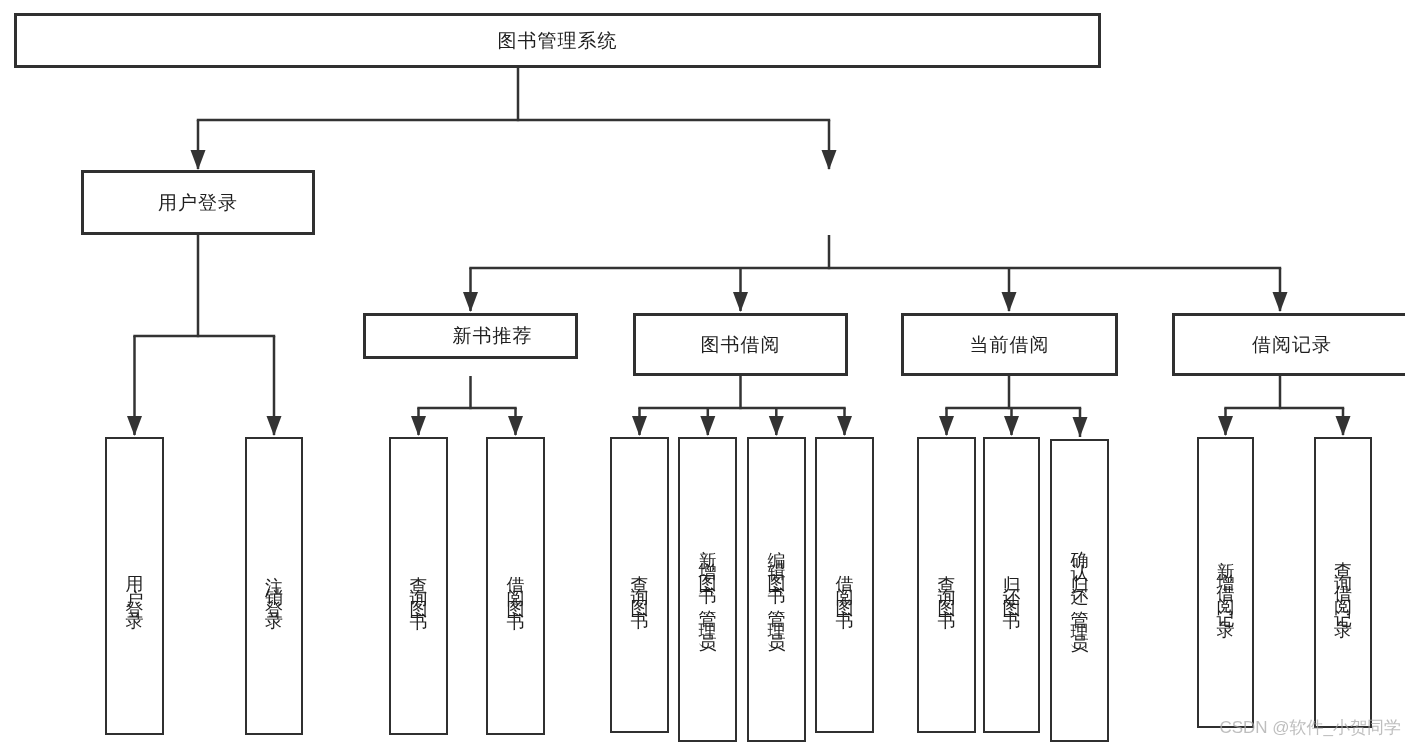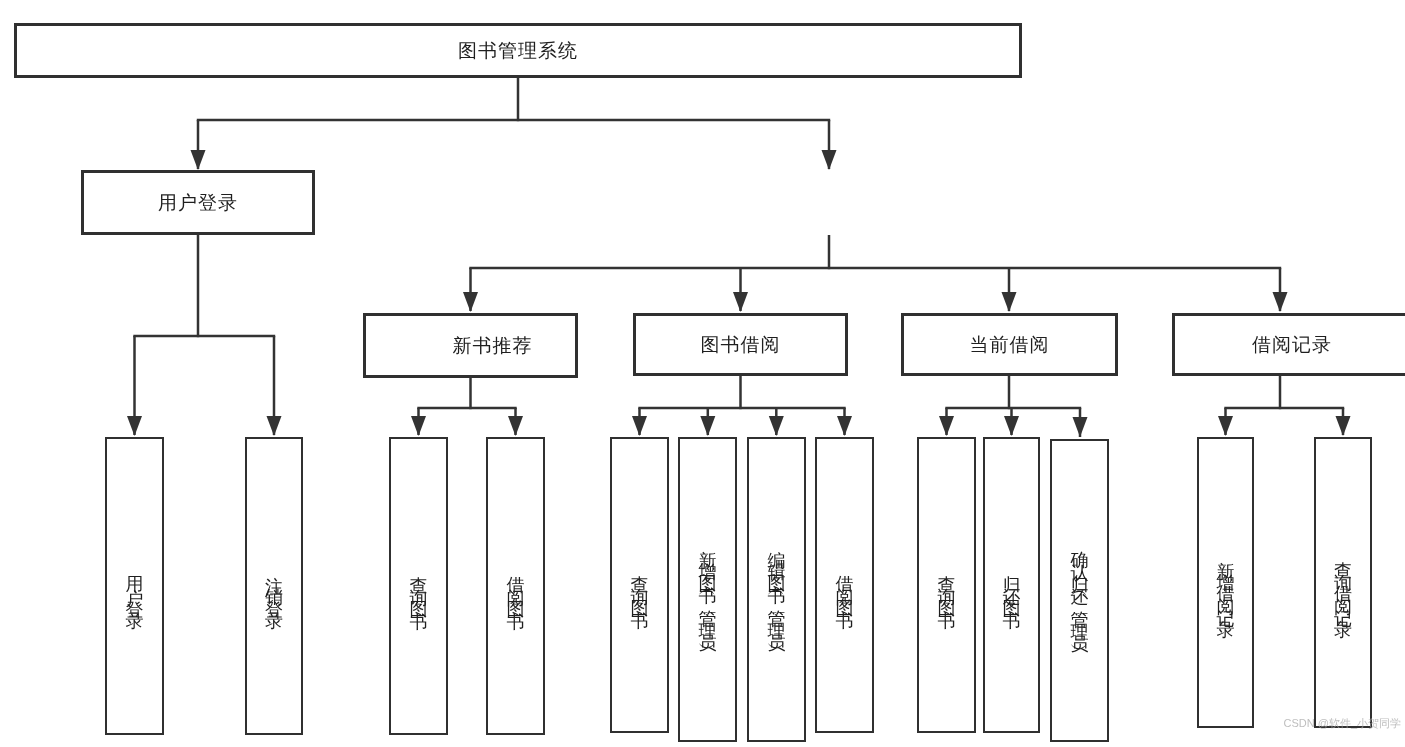--- a/index.html
+++ b/index.html
@@ -52,21 +52,21 @@
     text-orientation: mixed;
     font-size: 18px;
     letter-spacing: 12px;
     line-height: 1;
   }
   .watermark {
     position: absolute;
     top: 716px;
     right: 4px;
     z-index: 3;
-    font-size: 11px;
+    font-size: 17px;
     color: rgba(168, 168, 168, 0.75);
     white-space: nowrap;
     margin-left: 16px;
   }
 </style>
 </head>
 <body>
 
 <div id="canvas">
 
@@ -139,29 +139,29 @@
     <g>
       <line x1="1280" y1="376" x2="1280" y2="409.2"></line>
       <line x1="1224.3" y1="408" x2="1344.2" y2="408"></line>
       <line x1="1225.5" y1="408" x2="1225.5" y2="435"></line>
       <polygon points="1225.5,436 1218,416 1233,416"></polygon>
       <line x1="1343" y1="408" x2="1343" y2="435"></line>
       <polygon points="1343,436 1335.5,416 1350.5,416"></polygon>
     </g>
   </svg>
 
-  <div class="box hbox" style="left:14px; top:23px; width:1008px; height:55px;">
+  <div class="box hbox" style="left:14px; top:13px; width:1087px; height:55px;">
     <span>图书管理系统</span>
   </div>
 
   <div class="box hbox" style="left:81px; top:170px; width:234px; height:65px;">
     <span>用户登录</span>
   </div>
 
-  <div class="box hbox" style="left:363px; top:313px; width:215px; height:65px;padding-left:44px;">
+  <div class="box hbox" style="left:363px; top:313px; width:215px; height:46px;padding-left:44px;">
     <span>新书推荐</span>
   </div>
   <div class="box hbox" style="left:901px; top:313px; width:217px; height:63px;">
     <span>当前借阅</span>
   </div>
   <div class="box hbox" style="left:633px; top:313px; width:215px; height:63px;">
     <span>图书借阅</span>
   </div>
   <div class="box hbox" style="left:1172px; top:313px; width:240px; height:63px;">
     <span>借阅记录</span>

